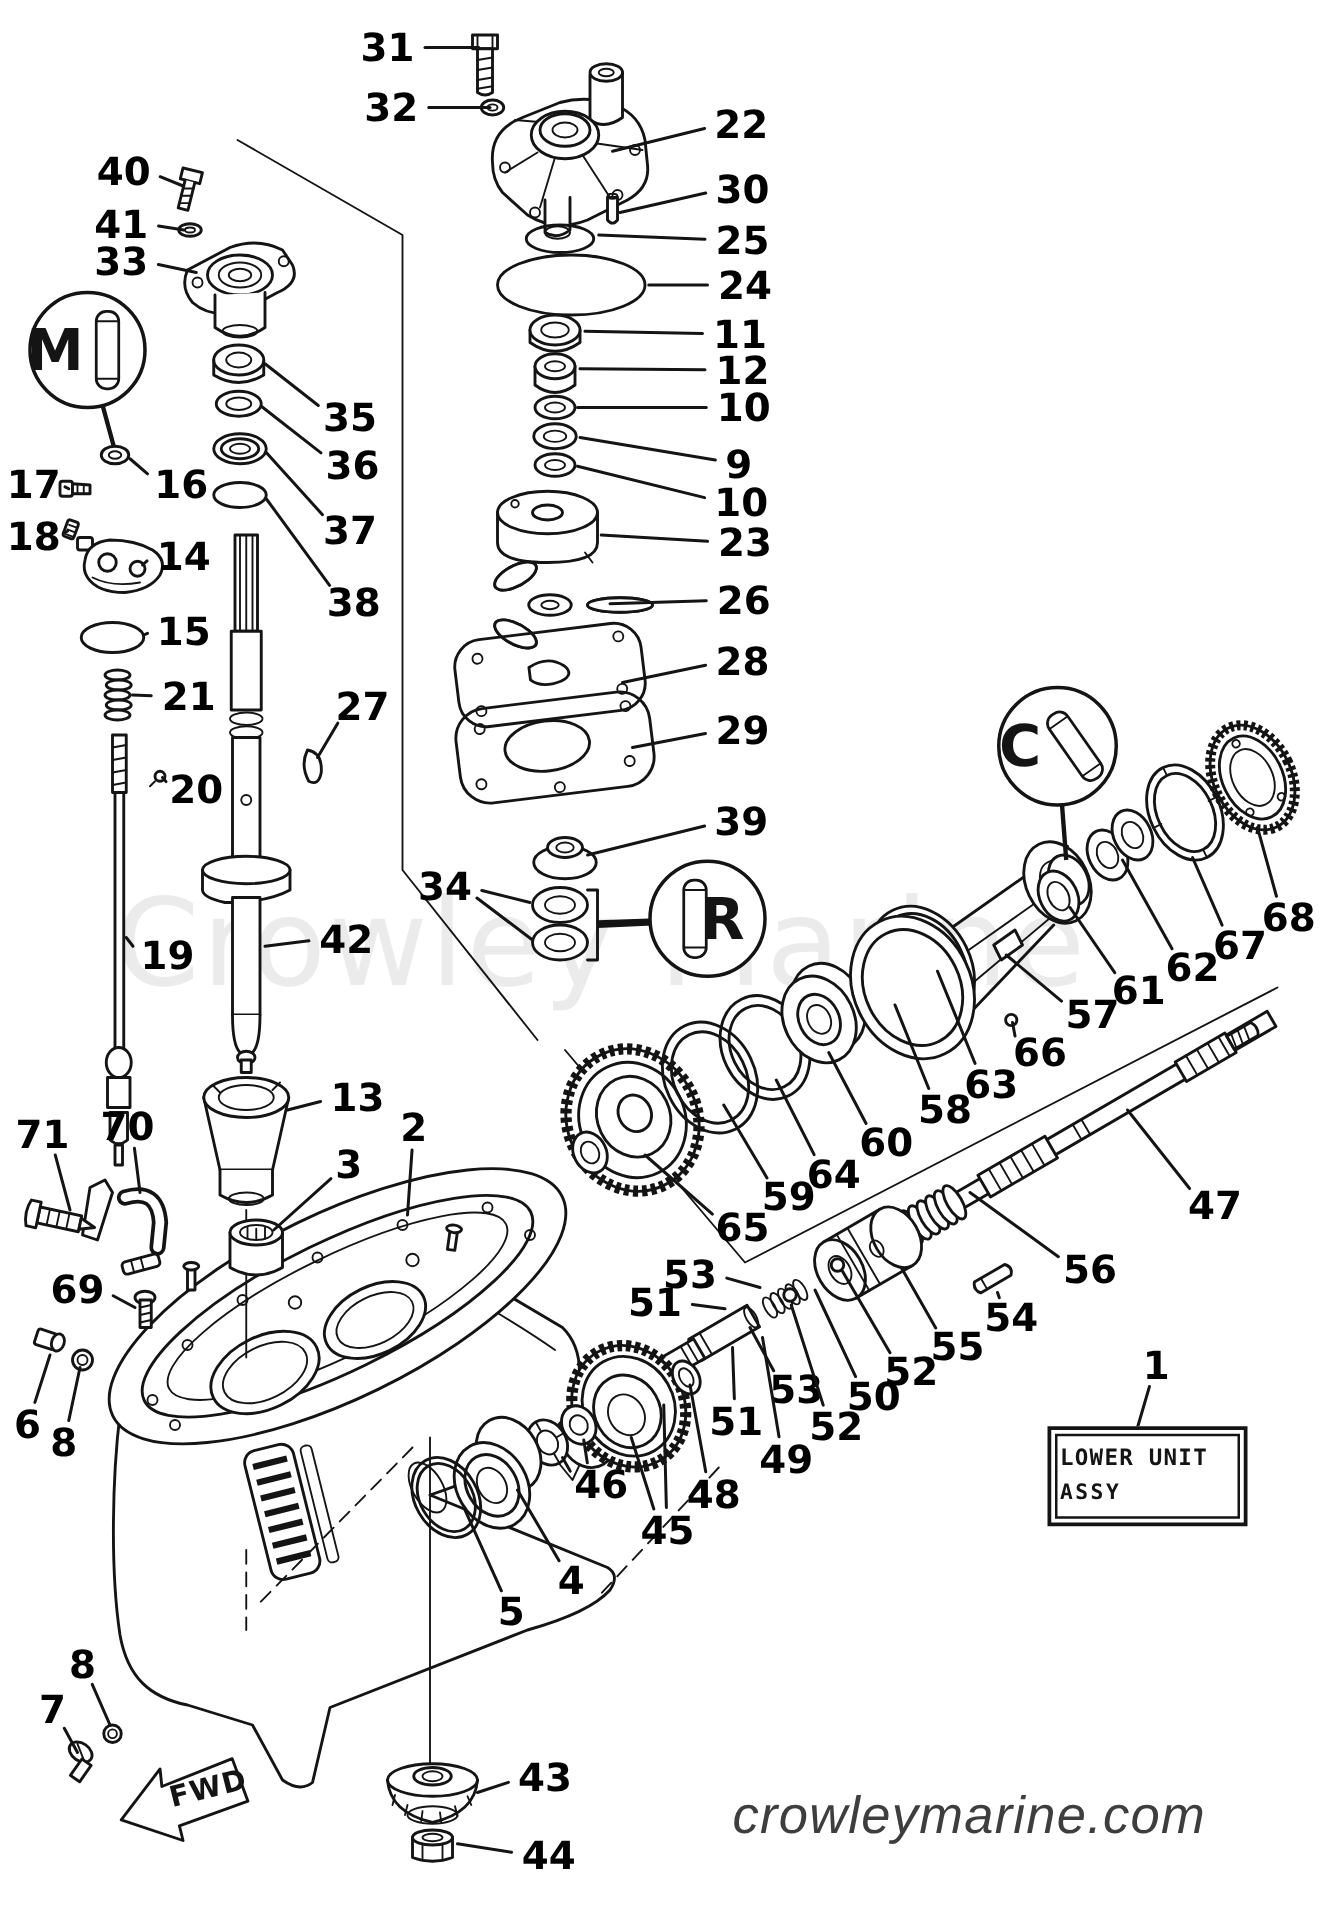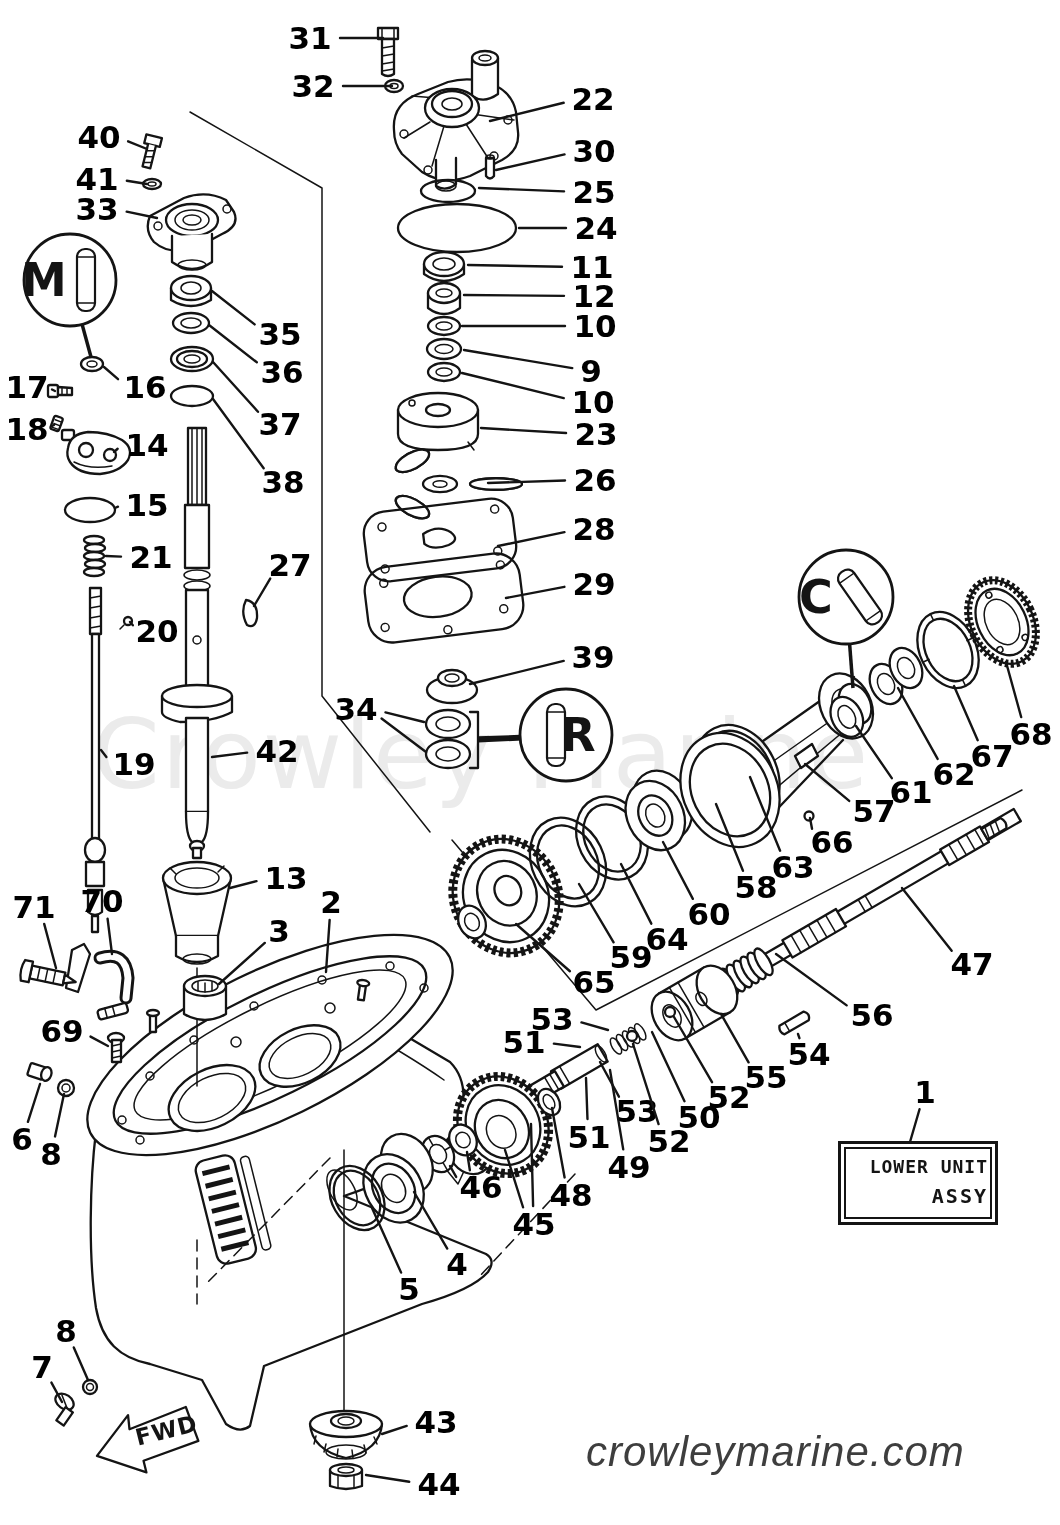--- a/index.html
+++ b/index.html
@@ -7,24 +7,24 @@
          font-family:"DejaVu Sans", sans-serif;}
   #watermark{position:absolute;left:92px;top:698px;font-size:97px;font-weight:400;
              color:#ebebeb;white-space:nowrap;z-index:0;letter-spacing:2px;}
   #diagram{position:absolute;left:0;top:0;z-index:1;}
   .s{fill:none;stroke:#141414;stroke-width:2.3;stroke-linecap:round;stroke-linejoin:round;}
   .f{fill:#ffffff;stroke:#141414;stroke-width:2.3;stroke-linecap:round;stroke-linejoin:round;}
   .t1{stroke-width:1.5;}
   .dash{stroke-dasharray:11 7;}
   #assy-box{position:absolute;left:838px;top:1141px;width:148px;z-index:2;
             border:3px solid #141414;background:#fff;padding:3px;}
-  #assy-inner{border:2px solid #141414;text-align:right;padding:7px 2px 9px 2px;
+  #assy-inner{border:2px solid #141414;text-align:left;padding:7px 2px 9px 2px;
               font-family:"DejaVu Sans Mono", monospace;font-weight:bold;color:#141414;}
   #assy-inner .l1{font-size:18px;letter-spacing:1px;}
-  #assy-inner .l2{font-size:20px;letter-spacing:2px;margin-top:7px;}
+  #assy-inner .l2{font-size:17px;letter-spacing:2px;margin-top:7px;}
   #footer-site{position:absolute;left:586px;top:1428px;font-size:42px;color:#3e3e3e;
                z-index:2;font-family:"Liberation Sans", sans-serif;font-weight:300;letter-spacing:1px;font-style:italic;}
   text.callout{font-family:"DejaVu Sans", sans-serif;font-weight:bold;font-size:31px;fill:#000;}
   text.glyph{font-family:"DejaVu Sans", sans-serif;font-weight:bold;font-size:46px;fill:#141414;}
   text.fwd{font-family:"DejaVu Sans", sans-serif;font-weight:bold;font-size:23px;fill:#141414;
            letter-spacing:1px;}
 </style>
 </head>
 <body>
 

